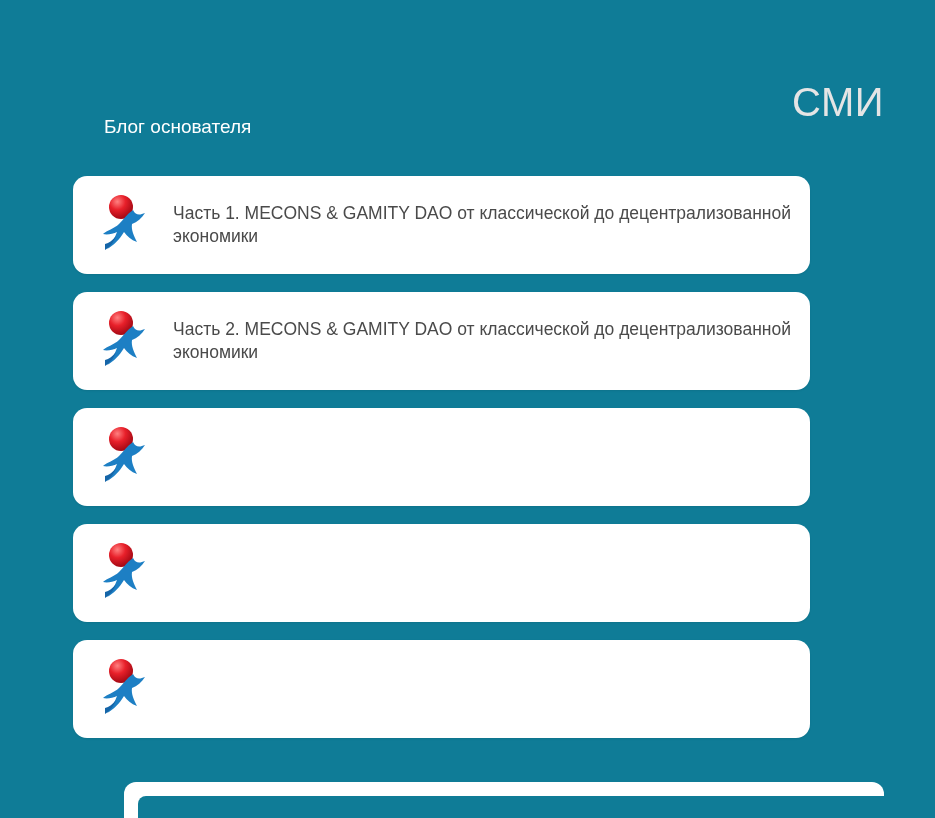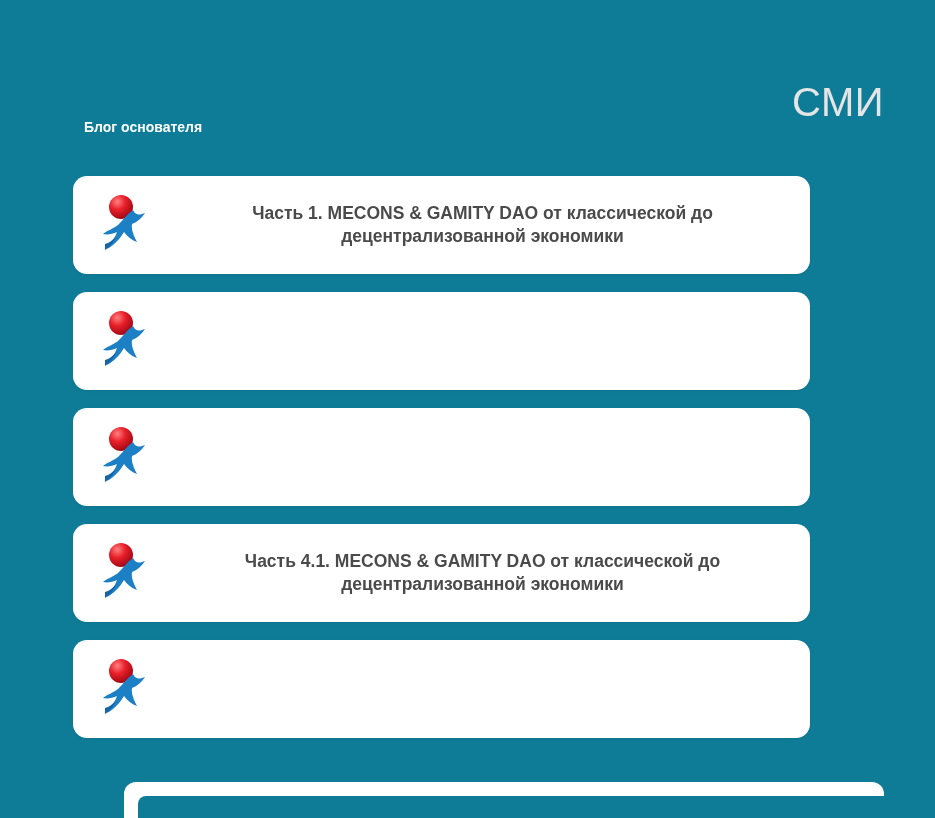--- a/index.html
+++ b/index.html
@@ -44,26 +44,26 @@
     width: 884px;
     text-align: right;
     color: #e5e5e5;
     font-size: 40px;
     line-height: 46px;
     font-weight: 400;
     letter-spacing: 0.5px;
   }
   .section-label {
     position: absolute;
-    left: 84px;
+    left: 104px;
     top: 115px;
     color: #ffffff;
-    font-size: 14px;
+    font-size: 19px;
     line-height: 24px;
-    font-weight: 700;
+    font-weight: 400;
   }
   .cards {
     position: absolute;
     left: 73px;
     top: 176px;
     width: 737px;
   }
   .card {
     position: relative;
     box-sizing: border-box;
@@ -85,23 +85,22 @@
     position: relative;
     margin-right: 14px;
   }
   .card-logo svg {
     display: block;
   }
   .card-text {
     color: #4a4a4a;
     font-size: 17.5px;
     line-height: 23px;
-    font-weight: 700;
+    font-weight: 400;
     max-width: 620px;
-    text-align: center;
   }
   
   .bottom-panel-outer {
     position: absolute;
     left: 124px;
     top: 782px;
     width: 760px;
     height: 36px;
     background: #ffffff;
     border-top-left-radius: 12px;
@@ -157,20 +156,21 @@
                 <stop offset="0%" stop-color="#ff8080"></stop>
                 <stop offset="45%" stop-color="#e8202a"></stop>
                 <stop offset="100%" stop-color="#9e0712"></stop>
               </radialGradient>
             </defs>
             <circle cx="28" cy="13" r="12" fill="url(#redball2)"></circle>
             <path d="M40 16 C34 20, 30 26, 26 30 C21 35, 14 36, 10 40 C14 41, 20 40, 24 38 C22 44, 18 50, 14 55 C20 52, 27 45, 31 38 C34 42, 38 46, 44 48 C41 42, 38 36, 39 30 C44 28, 49 24, 52 19 C47 21, 43 22, 40 16 Z" fill="#1d7fc4"></path>
             <path d="M12 50 C16 49, 20 46, 23 42 C21 48, 17 53, 12 56 Z" fill="#1565a8"></path>
           </svg>
         </div>
+        <div class="card-text">Часть 2. MECONS &amp; GAMITY DAO от классической до децентрализованной экономики</div>
       </div>
 
       <div class="card">
         <div class="card-logo">
           <svg width="66" height="62" viewBox="0 0 66 62" xmlns="http://www.w3.org/2000/svg">
             <defs>
               <radialGradient id="redball3" cx="35%" cy="28%" r="75%">
                 <stop offset="0%" stop-color="#ff8080"></stop>
                 <stop offset="45%" stop-color="#e8202a"></stop>
                 <stop offset="100%" stop-color="#9e0712"></stop>
@@ -191,21 +191,20 @@
                 <stop offset="0%" stop-color="#ff8080"></stop>
                 <stop offset="45%" stop-color="#e8202a"></stop>
                 <stop offset="100%" stop-color="#9e0712"></stop>
               </radialGradient>
             </defs>
             <circle cx="28" cy="13" r="12" fill="url(#redball4)"></circle>
             <path d="M40 16 C34 20, 30 26, 26 30 C21 35, 14 36, 10 40 C14 41, 20 40, 24 38 C22 44, 18 50, 14 55 C20 52, 27 45, 31 38 C34 42, 38 46, 44 48 C41 42, 38 36, 39 30 C44 28, 49 24, 52 19 C47 21, 43 22, 40 16 Z" fill="#1d7fc4"></path>
             <path d="M12 50 C16 49, 20 46, 23 42 C21 48, 17 53, 12 56 Z" fill="#1565a8"></path>
           </svg>
         </div>
-        <div class="card-text">Часть 4.1. MECONS &amp; GAMITY DAO от классической до децентрализованной экономики</div>
       </div>
 
       <div class="card">
         <div class="card-logo">
           <svg width="66" height="62" viewBox="0 0 66 62" xmlns="http://www.w3.org/2000/svg">
             <defs>
               <radialGradient id="redball5" cx="35%" cy="28%" r="75%">
                 <stop offset="0%" stop-color="#ff8080"></stop>
                 <stop offset="45%" stop-color="#e8202a"></stop>
                 <stop offset="100%" stop-color="#9e0712"></stop>

